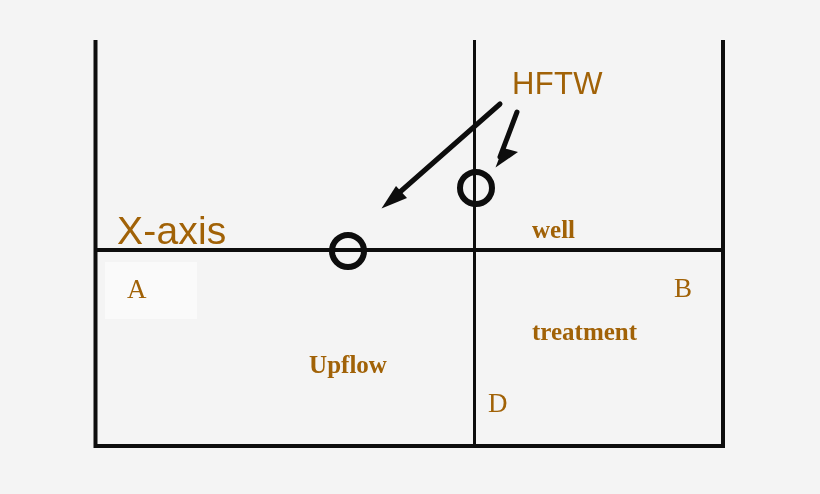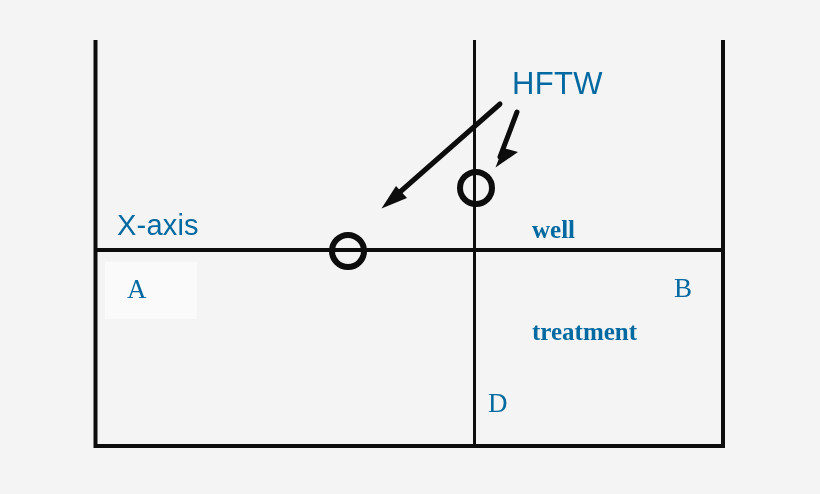--- a/index.html
+++ b/index.html
@@ -25,21 +25,21 @@
     position: absolute;
     top: 0;
     left: 0;
     width: 820px;
     height: 494px;
     display: block;
   }
   .txt {
     position: absolute;
     white-space: pre;
-    color: #0369a1;
+    color: #a16207;
     line-height: 1.0;
   }
   .sans-label {
     font-family: "Liberation Sans", sans-serif;
     font-weight: 400;
   }
   .serif-bold {
     font-family: "Liberation Serif", serif;
     font-weight: bold;
   }
@@ -49,21 +49,21 @@
   }
   #label-hftw {
     left: 512px;
     top: 68px;
     font-size: 31px;
     letter-spacing: 0.3px;
   }
   #label-xaxis {
     left: 117px;
     top: 211px;
-    font-size: 29px;
+    font-size: 39px;
     letter-spacing: 0.2px;
   }
   #label-downflow {
     left: 532px;
     top: 145px;
     font-size: 25px;
     line-height: 34px;
     text-align: left;
   }
   #label-upflow {
@@ -135,20 +135,21 @@
   <div class="txt sans-label" id="label-hftw">HFTW</div>
 
   <div class="txt sans-label" id="label-xaxis">X-axis</div>
 
   <div class="txt serif-bold" id="label-downflow">
     <div>well</div>
     <div>treatment</div>
   </div>
 
   <div class="txt serif-bold" id="label-upflow">
+    <div>Upflow</div>
   </div>
 
   <div class="txt serif-reg" id="label-quad-a">A</div>
 
   <div class="txt serif-reg" id="label-quad-b">B</div>
 
   <div class="txt serif-reg" id="label-quad-d">D</div>
 
 </div>
 

